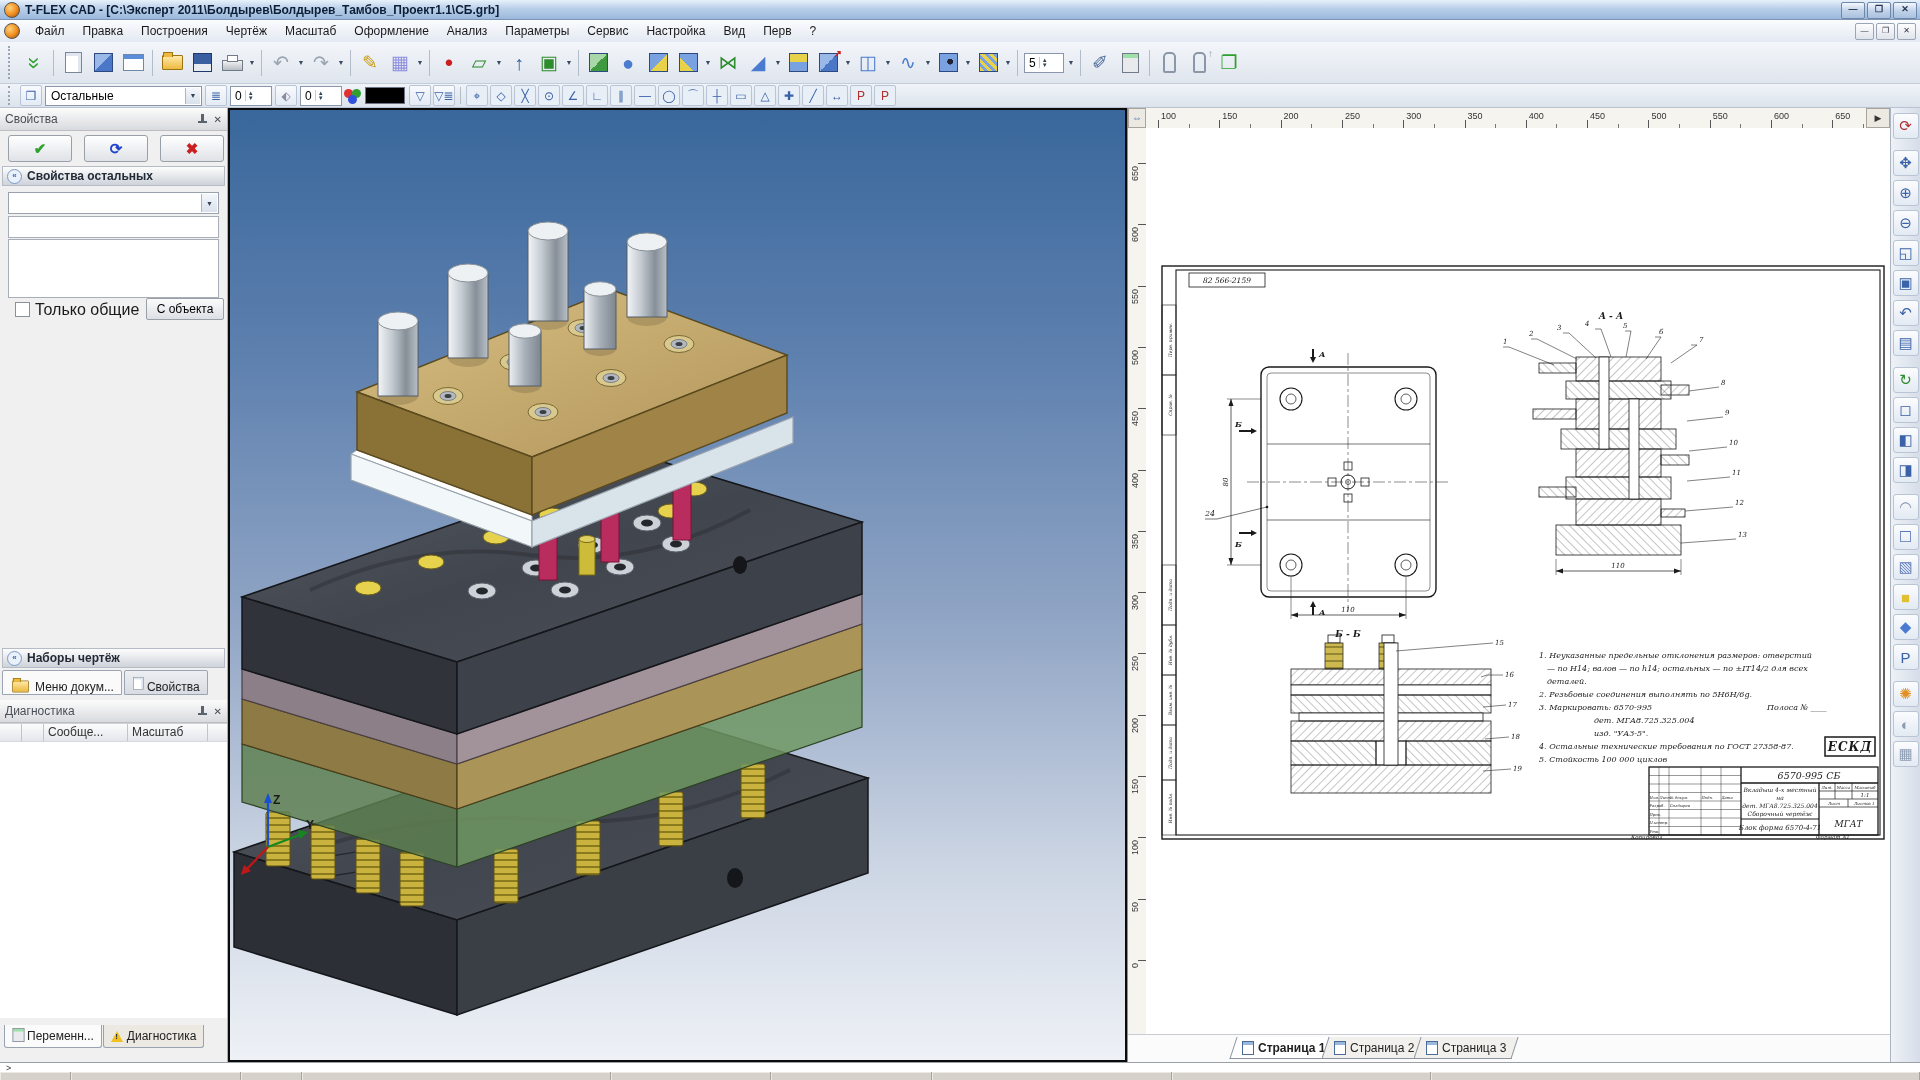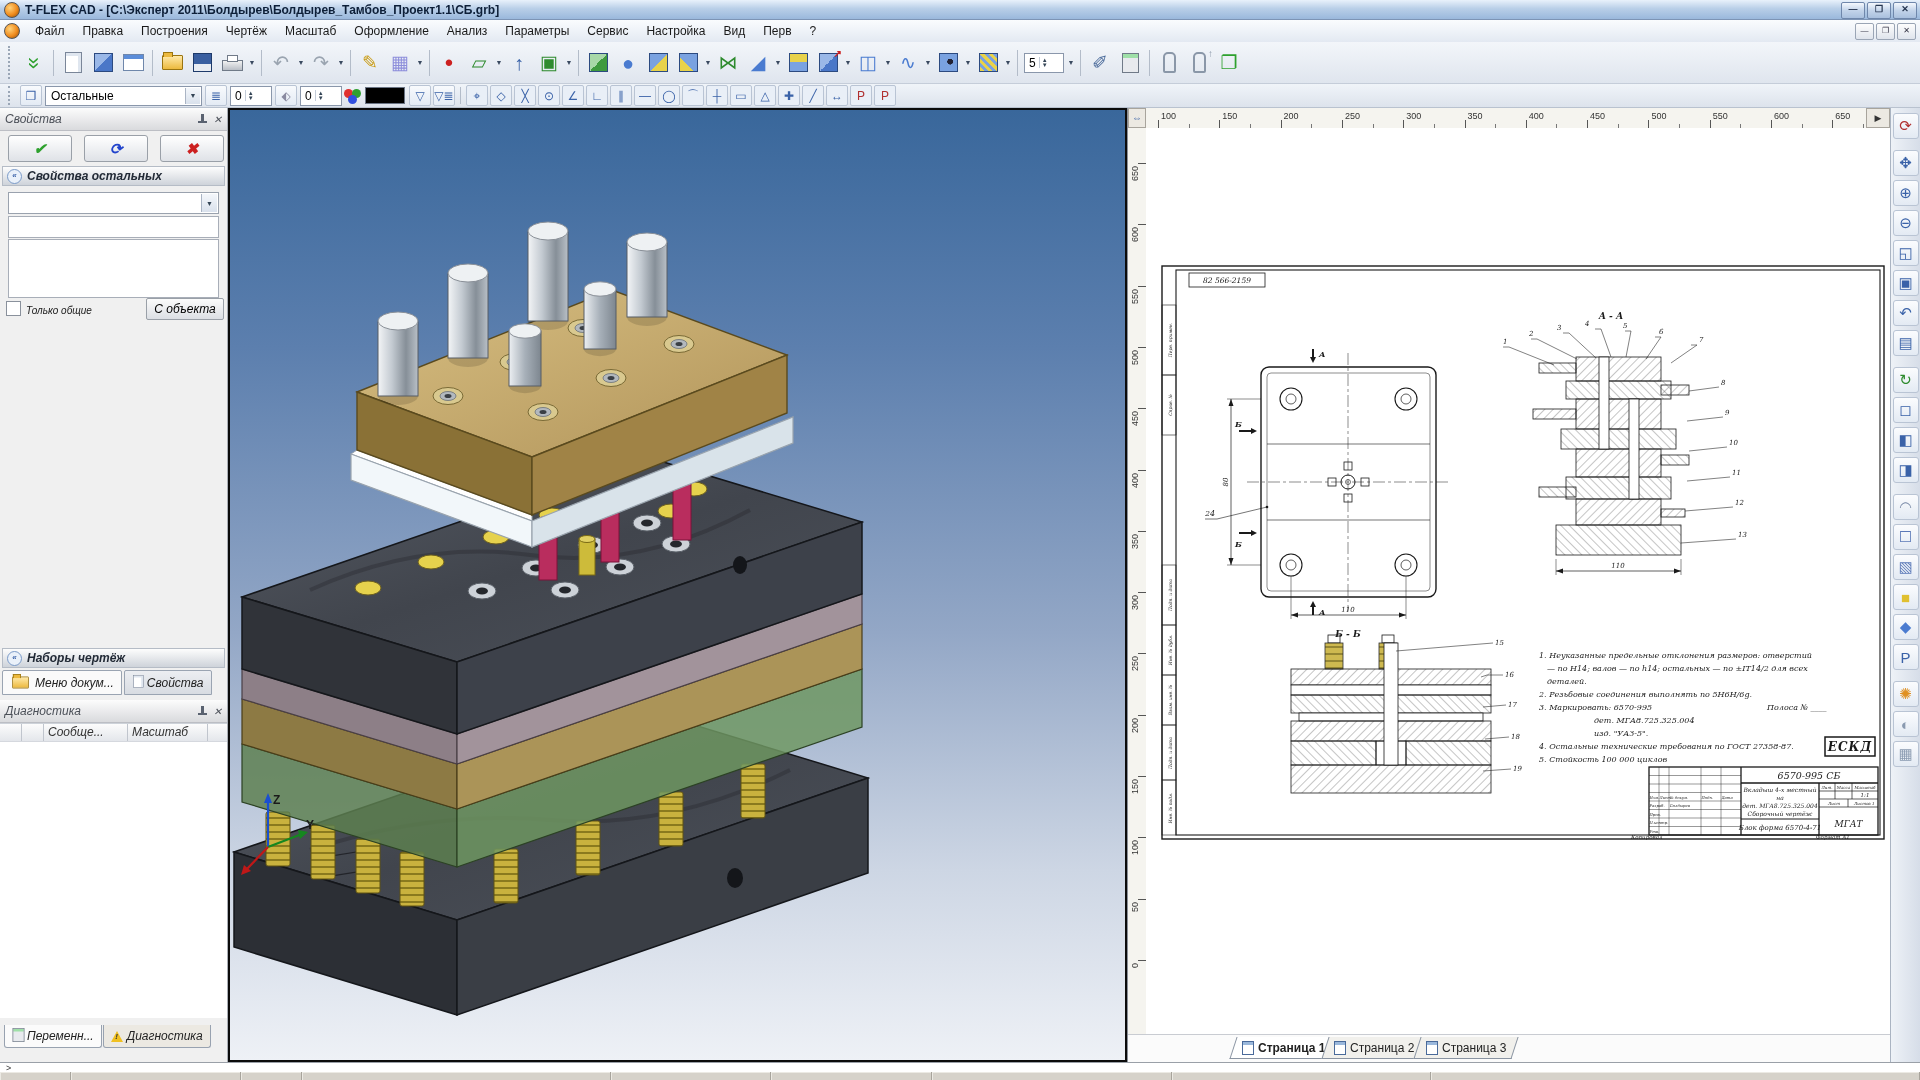--- a/index.html
+++ b/index.html
@@ -43,37 +43,37 @@
   .mi-clip{width:9px;height:17px;border:2px solid #8a97a8;border-radius:5px 5px 2px 2px;}
   .mi-rgb{width:18px;height:14px;position:relative;}
   .mi-rgb i{position:absolute;width:9px;height:9px;border-radius:50%;}
   .spinbox{height:18px;border:1px solid #8a97ab;background:#fff;display:flex;align-items:center;font-size:12px;padding-left:4px;margin:0 2px;}
   .spinarrows{display:flex;flex-direction:column;font-size:6px;color:#345;line-height:4.5px;margin-left:3px;padding:1px 2px;border-left:1px solid #c4ccd8;}
   .combo{height:18px;border:1px solid #8a97ab;background:#fff;display:flex;align-items:center;font-size:12px;padding-left:5px;margin:0 2px;position:relative;}
   .combo .cb-arrow{position:absolute;right:1px;top:1px;bottom:1px;width:14px;background:linear-gradient(#f4f7fb,#d9e1ec);border-left:1px solid #aab4c4;font-size:7px;display:flex;align-items:center;justify-content:center;color:#345;}
   .swatch{width:38px;height:15px;border:1px solid #6a7484;margin:0 3px;}
 
   
-  .lpanel{left:0;top:108px;width:228px;height:954px;background:#f0f0f0;border-right:1px solid #a9aeb6;box-sizing:border-box;font-style:italic;}
+  .lpanel{left:0;top:108px;width:228px;height:954px;background:#f0f0f0;border-right:1px solid #a9aeb6;box-sizing:border-box;}
   .phead{height:22px;background:linear-gradient(#fcfcfc,#d9dadd);border-bottom:1px solid #bcbec4;display:flex;align-items:center;padding:0 5px;font-size:12px;color:#4a4f57;}
   .phead .sp{flex:1;}
   .pin{width:9px;height:11px;position:relative;margin-right:7px;}
   .pin:before{content:"";position:absolute;left:3px;top:0;width:3px;height:7px;background:#5a6270;}
   .pin:after{content:"";position:absolute;left:0;top:7px;width:9px;height:2px;background:#5a6270;}
   .xsm{font-size:10px;color:#4a4f57;}
   .pbtn{position:absolute;height:25px;border:1px solid #9aa0a8;border-radius:3px;background:linear-gradient(#ffffff,#dfe2e7);display:flex;align-items:center;justify-content:center;font-size:15px;font-weight:bold;}
   .sechead{position:absolute;left:2px;right:2px;height:20px;background:linear-gradient(#fdfdfd,#ced3da);border:1px solid #b5bcc6;display:flex;align-items:center;padding:0 4px;font-size:12px;font-weight:bold;color:#222a36;box-sizing:border-box;}
   .chev{width:13px;height:13px;border-radius:50%;background:#eaf1fa;border:1px solid #7a9ac8;color:#3a62a8;font-size:8px;line-height:11px;text-align:center;margin-right:5px;}
   .lcombo{position:absolute;left:8px;right:8px;height:20px;background:#fff;border:1px solid #9aa2ae;}
   .lcombo .cb-arrow{position:absolute;right:1px;top:1px;bottom:1px;width:15px;background:linear-gradient(#f4f7fb,#d9e1ec);border-left:1px solid #aab4c4;font-size:7px;display:flex;align-items:center;justify-content:center;color:#345;}
   .linput{position:absolute;left:8px;right:8px;background:#fff;border:1px solid #a8aeb8;}
   .checkbox{width:13px;height:13px;background:#fff;border:1px solid #8a919c;display:inline-block;vertical-align:-2px;margin-right:5px;}
   .objbtn{position:absolute;height:20px;border:1px solid #9aa0a8;border-radius:2px;background:linear-gradient(#fbfbfb,#dcdfe4);font-size:12px;display:flex;align-items:center;justify-content:center;}
   .ltabs{position:absolute;left:2px;display:flex;}
-  .ltab{height:23px;display:flex;align-items:center;padding:0 7px;font-size:12px;border:1px solid #9aa4b2;background:linear-gradient(#eceef2,#d8dce2);margin-right:2px;border-radius:2px 2px 0 0;color:#222;}
+  .ltab{height:23px;display:flex;align-items:flex-end;padding:0 7px;font-size:12px;border:1px solid #9aa4b2;background:linear-gradient(#eceef2,#d8dce2);margin-right:2px;border-radius:2px 2px 0 0;color:#222;}
   .ltab.active{background:#fafafa;}
   .dth{position:absolute;left:0;right:0;display:flex;height:18px;background:linear-gradient(#fcfcfc,#e2e5ea);border-bottom:1px solid #b5bac2;border-top:1px solid #cdd2d9;font-size:12px;color:#333;}
   .dth div{border-right:1px solid #c0c5cd;padding:1px 4px;box-sizing:border-box;}
   .dlist{position:absolute;left:0;right:0;background:#fff;border-top:1px solid #d5d8de;}
   .btabs{position:absolute;left:4px;bottom:14px;display:flex;}
   .btab{height:22px;display:flex;align-items:center;padding:0 7px;font-size:12px;border:1px solid #98a2b0;border-top:none;background:#ece9e2;border-radius:0 0 3px 3px;margin-right:1px;color:#222;}
   .btab.active{background:#fbfbfb;}
   .warn{width:0;height:0;border-left:6px solid transparent;border-right:6px solid transparent;border-bottom:11px solid #f0c020;position:relative;margin-right:4px;}
   .warn:after{content:"!";position:absolute;left:-1.5px;top:1px;font-size:8px;font-weight:bold;color:#333;}
 
@@ -336,21 +336,21 @@
     <div class="pbtn" style="left:160px;top:27px;width:62px;color:#cc2020">✖</div>
     <div class="sechead" style="top:58px">
       <span class="chev">«</span>
       <span>Свойства остальных</span>
     </div>
     <div class="lcombo" style="top:84px">
         <span class="cb-arrow">▼</span>
       </div>
     <div class="linput" style="top:108px;height:20px"></div>
     <div class="linput" style="top:131px;height:57px"></div>
-    <div style="position:absolute;left:6px;top:193px;font-size:10px;color:#1a1a1a">
+    <div style="position:absolute;left:15px;top:193px;font-size:16px;color:#1a1a1a">
       <span class="checkbox"></span><span>Только общие</span>
     </div>
     <div class="objbtn" style="left:146px;top:190px;width:76px">
         <span>С объекта</span>
       </div>
 
     <div class="sechead" style="top:540px">
       <span class="chev">«</span>
       <span>Наборы чертёж</span>
     </div>

